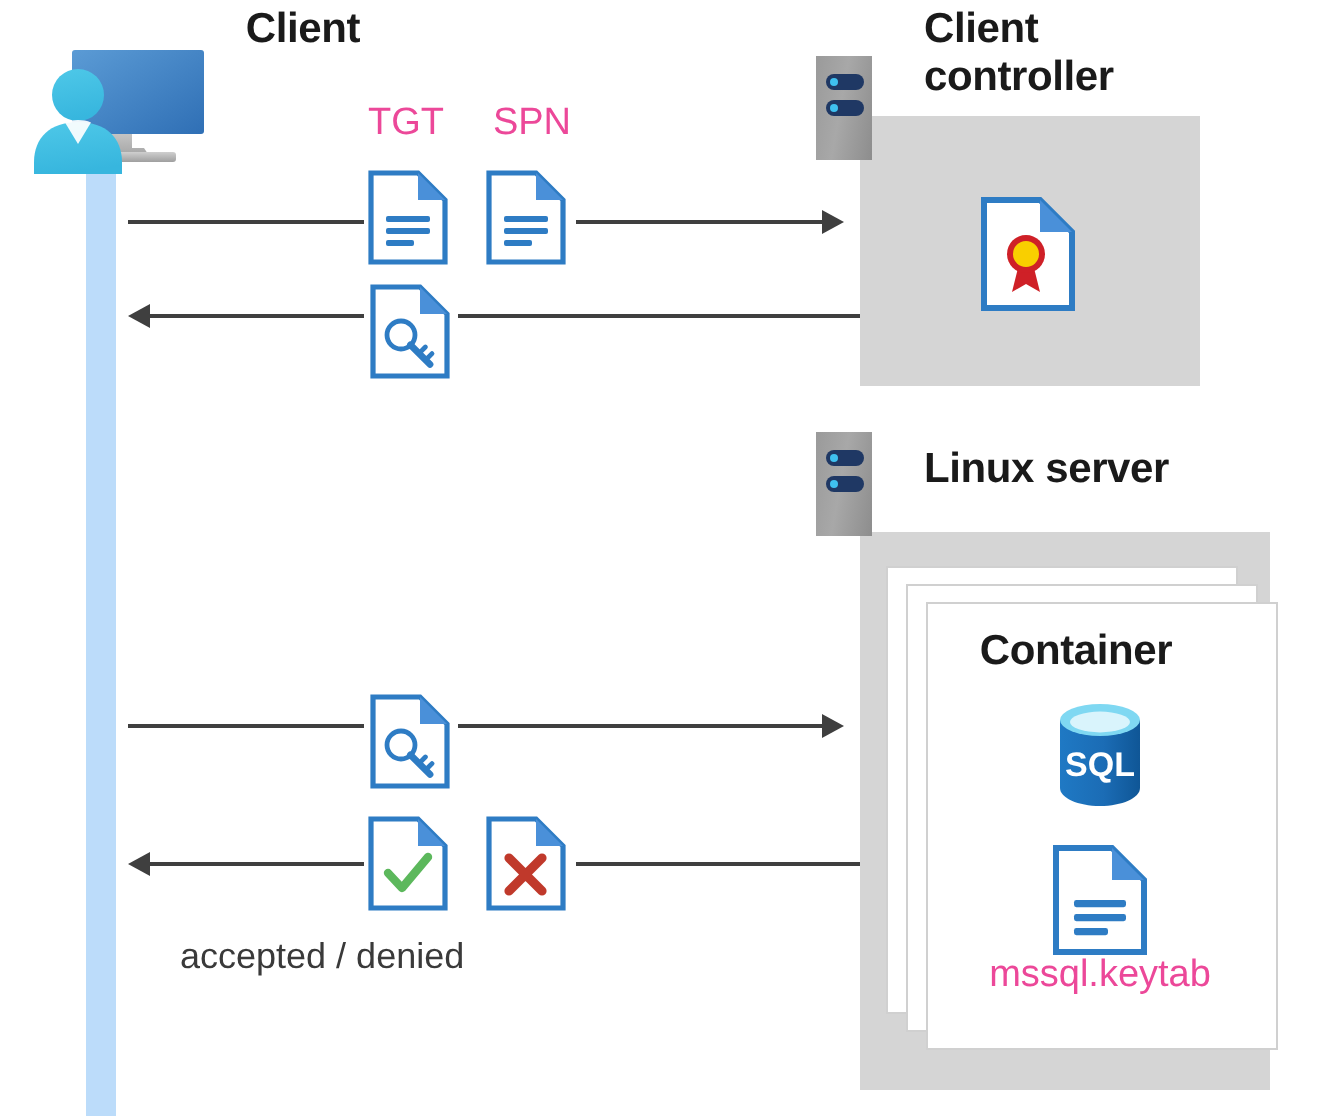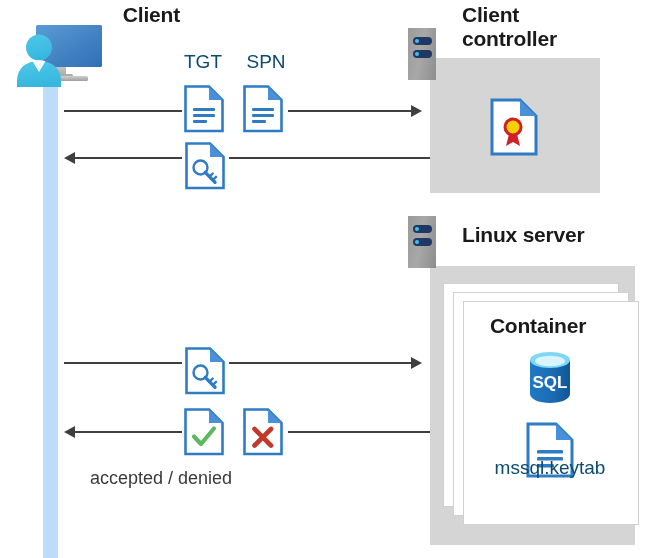--- a/index.html
+++ b/index.html
@@ -13,21 +13,21 @@
   
   .title-bold{
     font-weight:bold;
     font-size:21px;
     color:#1a1a1a;
     line-height:25px;
     letter-spacing:-0.2px;
   }
   .label-plain{
     font-size:19px;
-    color:#0c4a6e;
+    color:#ec4899;
     line-height:22px;
   }
   .caption{
     font-size:18px;
     color:#3a3a3a;
   }
 
   
   #client-lifeline{
     left:43px;top:62px;width:15px;height:496px;
@@ -171,21 +171,21 @@
 <div class="abs" style="left:524px;top:421px;width:52px;height:58px;">
   <svg class="icon" width="52" height="58" viewBox="0 0 52 58" xmlns="http://www.w3.org/2000/svg">
     <path d="M4 3 h28 l16 16 v36 h-44 z" fill="#ffffff" stroke="#2e7cc4" stroke-width="3"></path>
     <path d="M32 3 l16 16 h-16 z" fill="#4a90d9"></path>
     <rect x="13" y="29" width="26" height="3.6" rx="1.2" fill="#2e7cc4"></rect>
     <rect x="13" y="36" width="26" height="3.6" rx="1.2" fill="#2e7cc4"></rect>
     <rect x="13" y="43" width="17" height="3.6" rx="1.2" fill="#2e7cc4"></rect>
   </svg>
 </div>
 
-<div class="abs label-plain" style="left:463px;top:457px;width:174px;text-align:center;">mssql.keytab</div>
+<div class="abs label-plain" style="left:463px;top:477px;width:174px;text-align:center;">mssql.keytab</div>
 
 <div class="abs">
   <div class="abs arrow-line" style="left:64px;top:110px;width:118px;"></div>
   <div class="abs arrow-line" style="left:288px;top:110px;width:124px;"></div>
   <div class="abs arrow-head right" style="left:411px;top:105px;"></div>
 </div>
 
 <div class="abs label-plain" style="left:163px;top:51px;width:80px;text-align:center;">TGT</div>
 <div class="abs label-plain" style="left:226px;top:51px;width:80px;text-align:center;">SPN</div>
 

